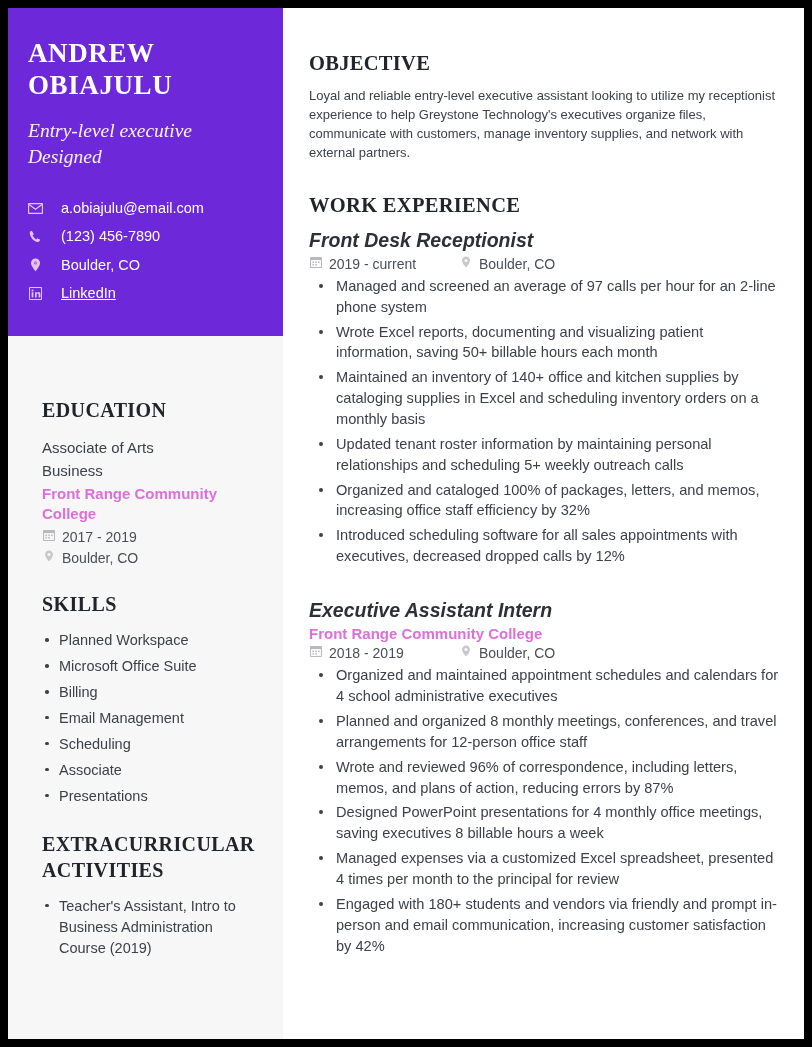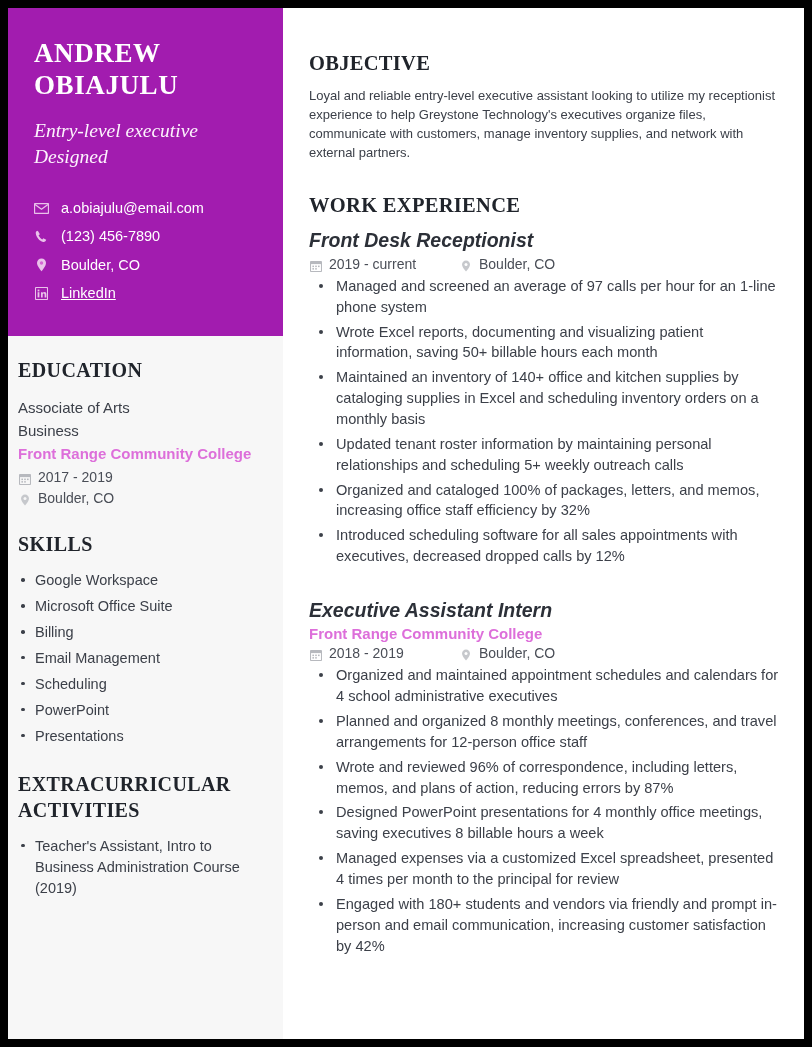--- a/index.html
+++ b/index.html
@@ -24,22 +24,22 @@
     display: flex;
   }
   
   .sidebar {
     width: 275px;
     flex: 0 0 275px;
     background: #f7f7f7;
     position: relative;
   }
   .hero {
-    background: #a21caf;
-    padding: 30px 26px 22px 26px;
+    background: #6d28d9;
+    padding: 30px 26px 22px 20px;
     box-sizing: border-box;
     min-height: 319px;
   }
   .hero-name {
     color: #ffffff;
     font-family: "Liberation Serif", serif;
     font-weight: bold;
     font-size: 27px;
     line-height: 1.18;
     letter-spacing: 0.6px;
@@ -49,40 +49,41 @@
     color: #fdf3fd;
     font-family: "Liberation Serif", serif;
     font-style: italic;
     font-size: 19.5px;
     line-height: 1.34;
     margin: 0 0 30px 0;
   }
   .contact-row {
     display: flex;
     align-items: center;
-    gap: 12px;
+    gap: 18px;
     margin-bottom: 11px;
     color: #ffffff;
     font-size: 14.5px;
     line-height: 1.2;
   }
   .contact-row .ico {
     width: 15px;
     flex: 0 0 15px;
     display: flex;
     align-items: center;
     justify-content: center;
     opacity: 0.88;
   }
   .contact-link {
     color: #ffffff;
     text-decoration: underline;
   }
   .side-body {
-    padding: 22px 26px 10px 10px;
+    padding: 22px 26px 10px 34px;
+    margin-top: 40px;
   }
   .side-h {
     font-family: "Liberation Serif", serif;
     font-weight: bold;
     font-size: 20px;
     letter-spacing: 0.4px;
     color: #20242b;
     margin: 0 0 13px 0;
     line-height: 1.26;
   }
@@ -94,21 +95,21 @@
   }
   .edu-school {
     font-size: 15px;
     color: #dd6fda;
     font-weight: bold;
     line-height: 1.33;
     margin-top: 2px;
   }
   .meta-row {
     display: flex;
-    align-items: flex-end;
+    align-items: flex-start;
     gap: 7px;
     font-size: 14px;
     color: #4a4e57;
     margin-top: 5px;
   }
   .meta-row .ico {
     width: 13px;
     flex: 0 0 13px;
     display: flex;
     align-items: center;
@@ -285,26 +286,26 @@
                 <circle cx="5" cy="4.4" r="1.5" fill="#f7f7f7"></circle>
               </svg>
           </span>
           <span>Boulder, CO</span>
         </div>
       </section>
 
       <section class="side-block">
         <h2 class="side-h">SKILLS</h2>
         <ul class="side-list">
-          <li>Google Workspace</li>
+          <li>Planned Workspace</li>
           <li>Microsoft Office Suite</li>
           <li>Billing</li>
           <li>Email Management</li>
           <li>Scheduling</li>
-          <li>PowerPoint</li>
+          <li>Associate</li>
           <li>Presentations</li>
         </ul>
       </section>
 
       <section class="side-block">
         <h2 class="side-h">EXTRACURRICULAR ACTIVITIES</h2>
         <ul class="side-list">
           <li>Teacher's Assistant, Intro to Business Administration Course (2019)</li>
         </ul>
       </section>
@@ -343,21 +344,21 @@
             <span class="ico">
               <svg width="10" height="12" viewBox="0 0 10 12">
                   <path d="M5 0.5C2.8 0.5 1 2.3 1 4.5c0 2.8 4 7 4 7s4-4.2 4-7C9 2.3 7.2 0.5 5 0.5z" fill="#c6c8cc"></path>
                   <circle cx="5" cy="4.4" r="1.5" fill="#ffffff"></circle>
                 </svg>
             </span>
             <span>Boulder, CO</span>
           </div>
         </div>
         <ul class="job-list">
-          <li>Managed and screened an average of 97 calls per hour for an 1-line phone system</li>
+          <li>Managed and screened an average of 97 calls per hour for an 2-line phone system</li>
           <li>Wrote Excel reports, documenting and visualizing patient information, saving 50+ billable hours each month</li>
           <li>Maintained an inventory of 140+ office and kitchen supplies by cataloging supplies in Excel and scheduling inventory orders on a monthly basis</li>
           <li>Updated tenant roster information by maintaining personal relationships and scheduling 5+ weekly outreach calls</li>
           <li>Organized and cataloged 100% of packages, letters, and memos, increasing office staff efficiency by 32%</li>
           <li>Introduced scheduling software for all sales appointments with executives, decreased dropped calls by 12%</li>
         </ul>
       </div>
 
       <div class="spacer-jobs"></div>
 

